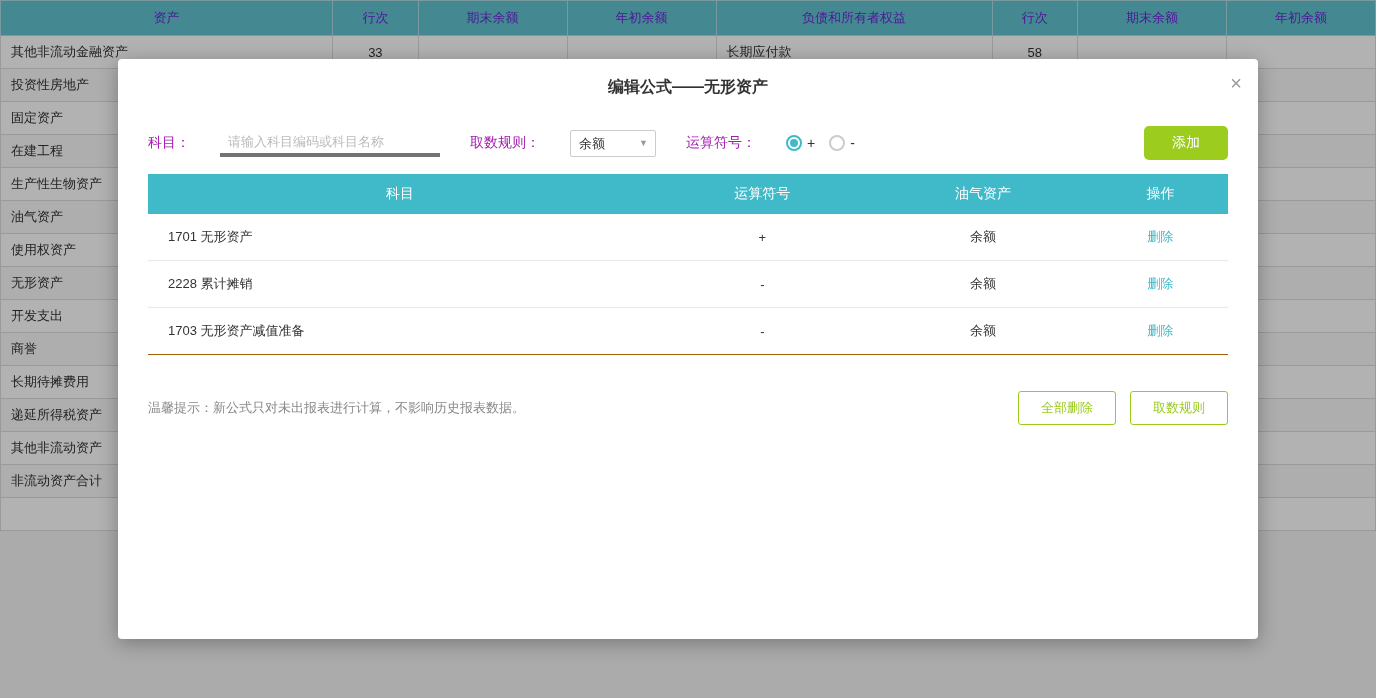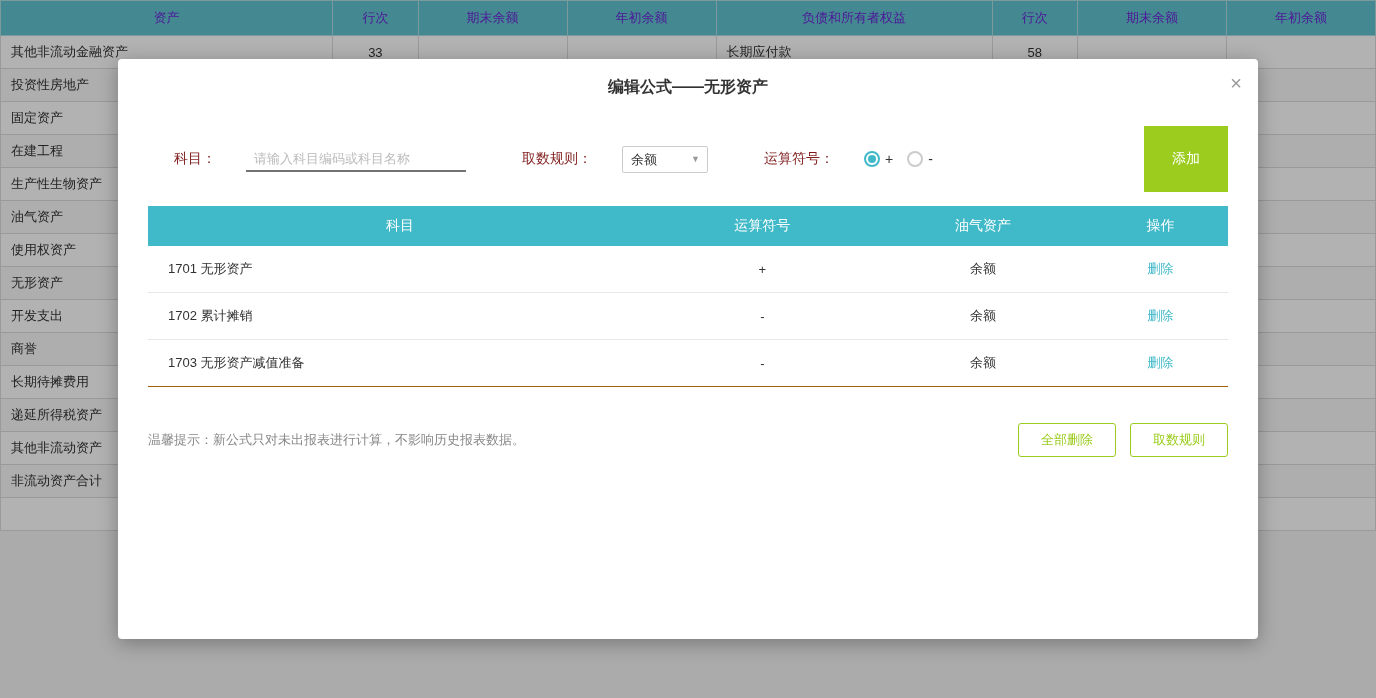--- a/index.html
+++ b/index.html
@@ -99,29 +99,28 @@
 
     
     .form-row {
       display: flex;
       align-items: center;
       padding: 14px 30px 14px;
       gap: 30px;
     }
 
     .form-label {
-      color: #7f1d1d;
+      color: #a21caf;
       white-space: nowrap;
       font-size: 14px;
-      margin-left: 26px;
     }
 
     .form-input {
       border: none;
-      border-bottom: 2px solid #737373;
+      border-bottom: 4px solid #737373;
       padding: 4px 8px;
       width: 220px;
       font-size: 13px;
       color: #999;
       outline: none;
       background: transparent;
     }
 
     .form-input::placeholder { color: #bbb; }
 
@@ -198,22 +197,22 @@
     .radio-label {
       font-size: 14px;
       color: #333;
     }
 
     
     .btn-add {
       background: #9bcc1e;
       color: #fff;
       border: none;
-      border-radius: 0;
-      padding: 24px 28px;
+      border-radius: 5px;
+      padding: 8px 28px;
       font-size: 14px;
       cursor: pointer;
       margin-left: auto;
     }
 
     
     .data-table-wrap {
       padding: 0 30px;
       margin-bottom: 20px;
     }
@@ -519,21 +518,21 @@
           </tr>
         </thead>
         <tbody id="data-tbody">
             <tr>
               <td>1701 无形资产</td>
               <td>+</td>
               <td>余额</td>
               <td><button class="btn-delete">删除</button></td>
             </tr>
             <tr>
-              <td>1702 累计摊销</td>
+              <td>2228 累计摊销</td>
               <td>-</td>
               <td>余额</td>
               <td><button class="btn-delete">删除</button></td>
             </tr>
             <tr>
               <td>1703 无形资产减值准备</td>
               <td>-</td>
               <td>余额</td>
               <td><button class="btn-delete">删除</button></td>
             </tr>

